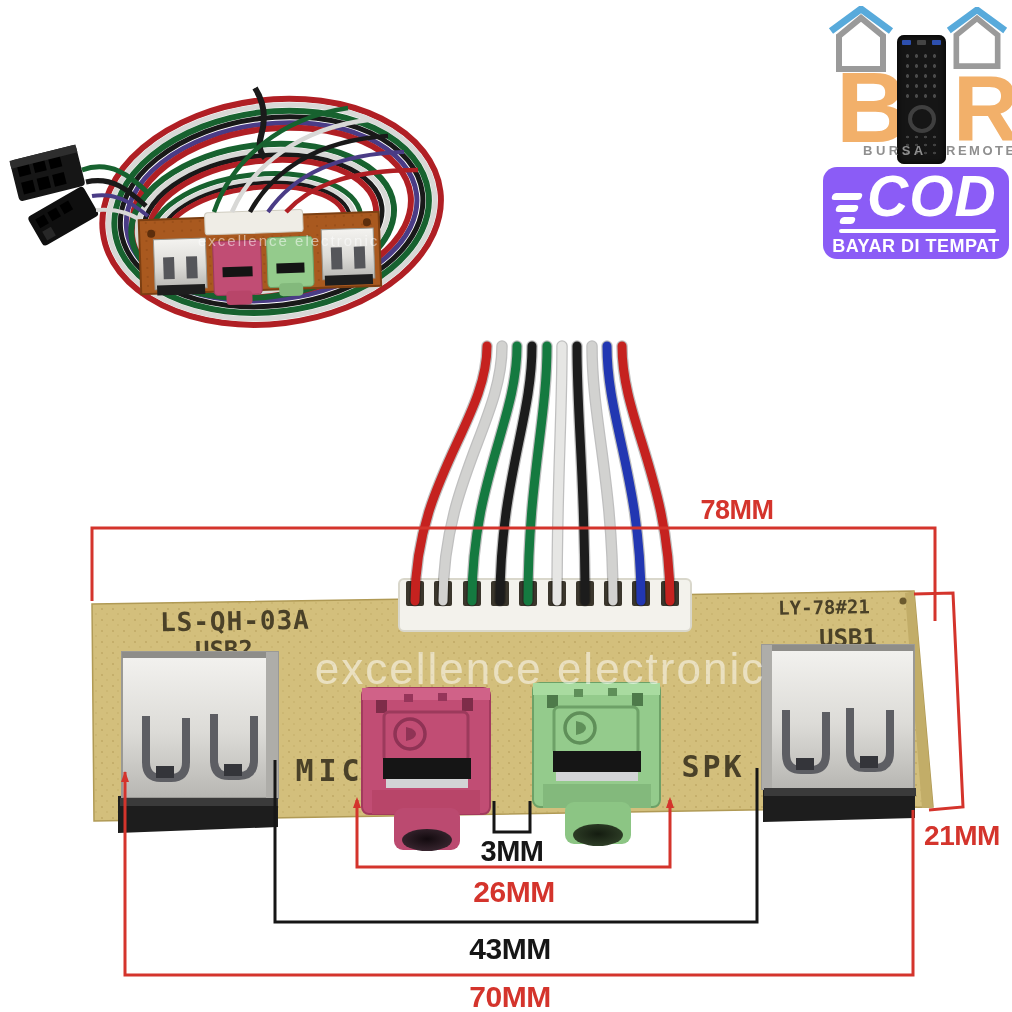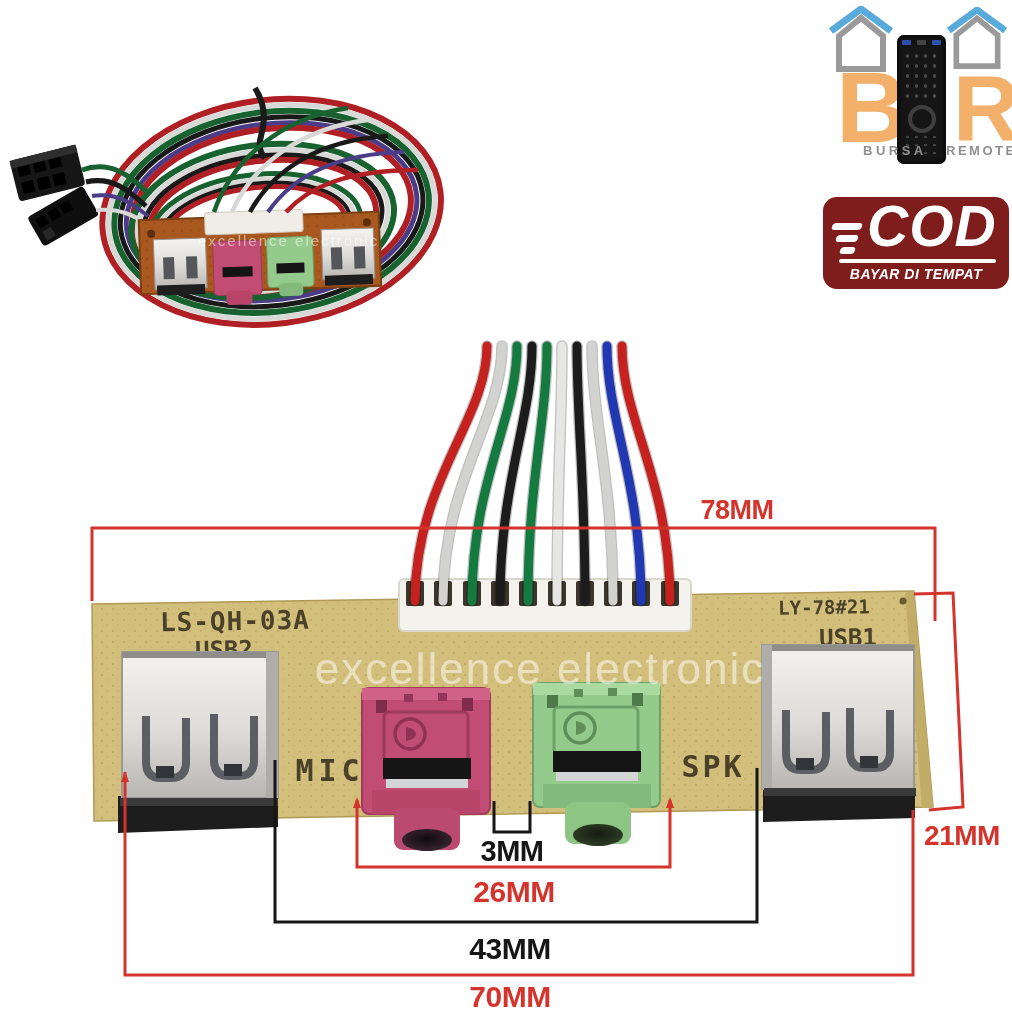--- a/index.html
+++ b/index.html
@@ -39,22 +39,22 @@
   
   #cod{position:absolute;left:823px;top:167px;width:186px;height:92px;border-radius:14px;
        color:#fff;overflow:hidden;}
   #cod .speed b{position:absolute;background:#fff;height:7px;border-radius:4px;transform:skewX(-18deg);}
   #cod .s1{left:9px;top:26px;width:30px;}
   #cod .s2{left:13px;top:38px;width:22px;}
   #cod .s3{left:17px;top:50px;width:15px;}
   .cod-title{position:absolute;left:44px;top:-4px;font-size:57px;font-weight:bold;font-style:italic;
              letter-spacing:1px;font-family:"Liberation Sans",sans-serif;}
   .cod-divider{position:absolute;left:16px;right:13px;top:62px;height:4px;background:#fff;border-radius:2px;}
-  .cod-sub{position:absolute;left:0;right:0;top:69px;text-align:center;font-size:14px;
-           font-weight:bold;font-style:italic;letter-spacing:0.5px;white-space:nowrap;}
+  .cod-sub{position:absolute;left:0;right:0;top:69px;text-align:center;font-size:18px;
+           font-weight:bold;letter-spacing:0.5px;white-space:nowrap;}
 </style>
 </head>
 <body>
 
 
 
 
 <svg width="1012" height="1012" viewBox="0 0 1012 1012">
   <defs>
     <linearGradient id="metal" x1="0" y1="0" x2="0" y2="1">
@@ -322,21 +322,21 @@
       </div>
     <div class="remote-keys"></div>
     <div class="remote-ring"></div>
     <div class="remote-keys2"></div>
   </div>
   <div class="logo-word word-bursa">BURSA</div>
   <div class="logo-word word-remote">REMOTE</div>
 </div>
 
 
-<div id="cod" style="background:#7f1d1d;margin-top:30px;">
+<div id="cod" style="background:#8b5cf6;">
   <div class="speed">
       <b class="s1"></b>
       <b class="s2"></b>
       <b class="s3"></b>
     </div>
   <div class="cod-title">COD</div>
   <div class="cod-divider"></div>
   <div class="cod-sub">BAYAR DI TEMPAT</div>
 </div>
 

